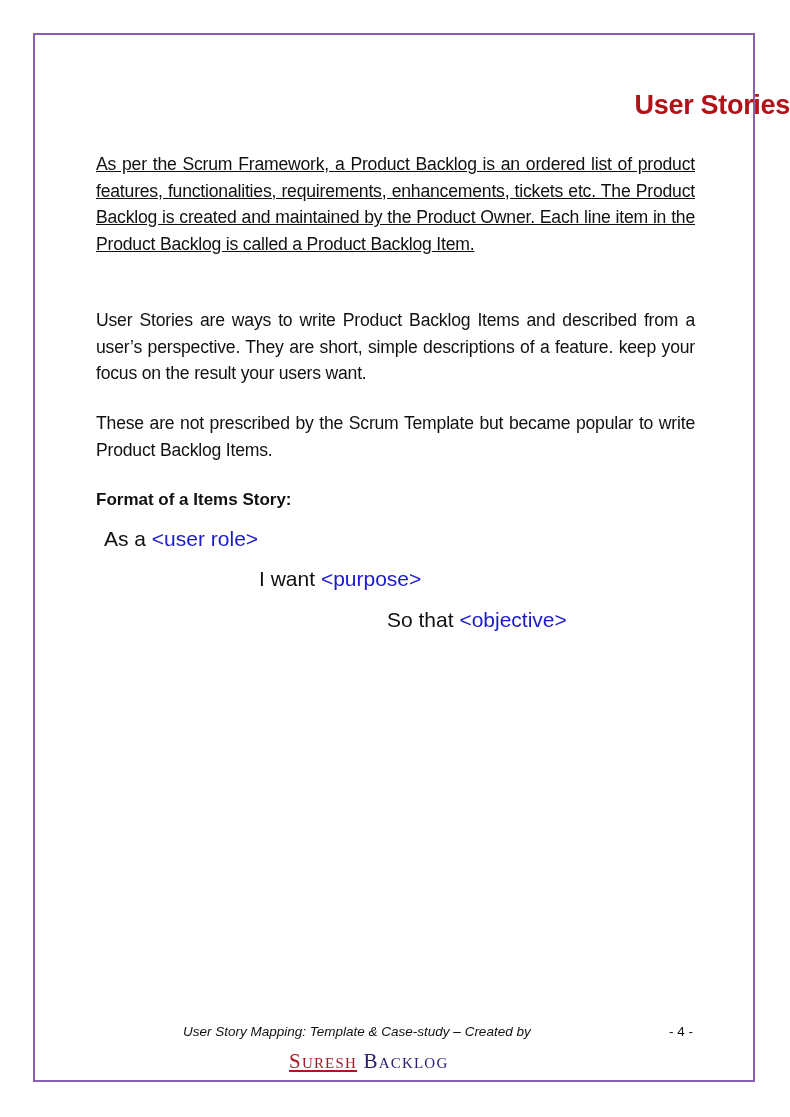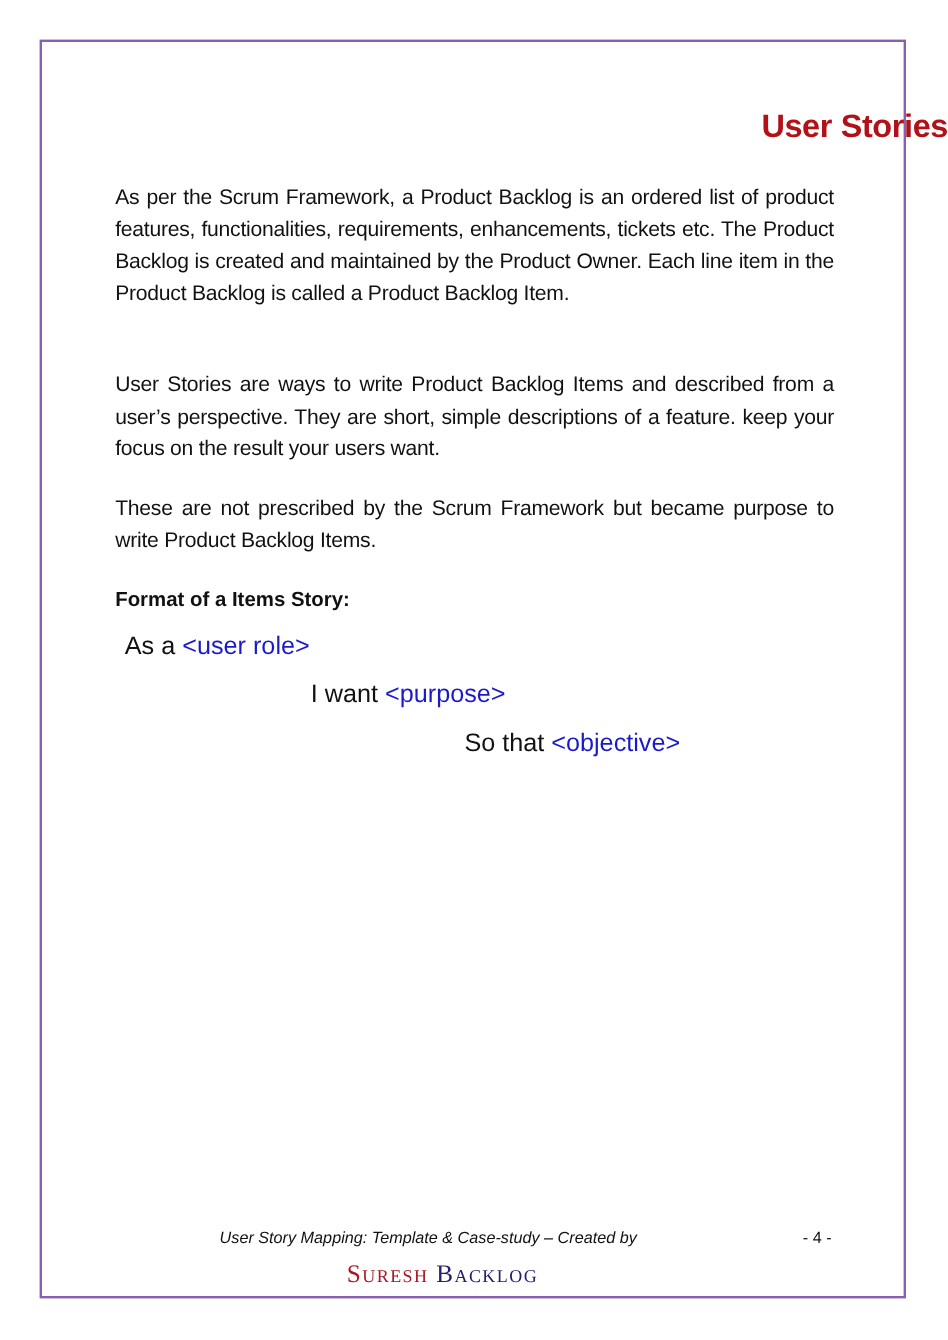--- a/index.html
+++ b/index.html
@@ -4,46 +4,46 @@
   <style>
     html, body { margin: 0; padding: 0; background: #ffffff; }
     body { width: 790px; height: 1117px; position: relative; overflow: hidden;
            font-family: "Liberation Sans", sans-serif; color: #111; }
     .page-border { position: absolute; left: 33px; top: 33px; width: 722px; height: 1049px;
                    border: 2px solid #8a5fb0; box-sizing: border-box; }
     .title { position: absolute; left: 0; width: 790px; top: 90px; text-align: right;
              font-size: 27px; font-weight: bold; color: #b01218; letter-spacing: -0.3px; }
     .para { position: absolute; left: 96px; width: 599px; font-size: 17.6px; line-height: 26.6px;
             text-align: justify; color: #111; letter-spacing: -0.2px; }
-    .p1 { top: 151px; }
+    .p1 { top: 151px; text-decoration: underline; }
     .p2 { top: 307px; }
     .p3 { top: 410px; }
     .format-heading { position: absolute; left: 96px; top: 490px; font-size: 17px; font-weight: bold; color: #111; }
     .story-line { position: absolute; font-size: 21px; color: #111; white-space: nowrap; }
     .story-line .ph { color: #1a1acc; }
     .l1 { left: 104px; top: 527px; }
     .l2 { left: 259px; top: 567px; text-align: right; }
     .l3 { left: 387px; top: 608px; }
     .footer-text { position: absolute; left: 183px; top: 1024px; font-size: 13.5px; font-style: italic; color: #111; white-space: nowrap; }
     .page-number { position: absolute; left: 669px; top: 1024px; font-size: 13.5px; color: #111; }
     .author { position: absolute; left: 289px; top: 1049px; font-family: "Liberation Serif", serif;
               font-size: 21px; font-variant: small-caps; letter-spacing: 1.2px; white-space: nowrap; }
-    .author .first { color: #a81826; }
+    .author .first { color: #a81826; text-decoration: underline; }
     .author .last { color: #2a1a70; }
   </style>
 </head>
 <body>
 
 <div class="page-border"></div>
 
 <div class="title">User Stories</div>
 
 <div class="para p1">As per the Scrum Framework, a Product Backlog is an ordered list of product features, functionalities, requirements, enhancements, tickets etc. The Product Backlog is created and maintained by the Product Owner. Each line item in the Product Backlog is called a Product Backlog Item.</div>
 <div class="para p2">User Stories are ways to write Product Backlog Items and described from a user’s perspective. They are short, simple descriptions of a feature. keep your focus on the result your users want.</div>
-<div class="para p3">These are not prescribed by the Scrum Framework but became purpose to write Product Backlog Items.</div>
+<div class="para p3">These are not prescribed by the Scrum Template but became popular to write Product Backlog Items.</div>
 
 <div class="format-heading">Format of a Items Story:</div>
 
 <div class="story-line l1">
   <span>As a </span><span class="ph">&lt;user role&gt;</span>
 </div>
 <div class="story-line l2">
   <span>I want </span><span class="ph">&lt;purpose&gt;</span>
 </div>
 <div class="story-line l3">

